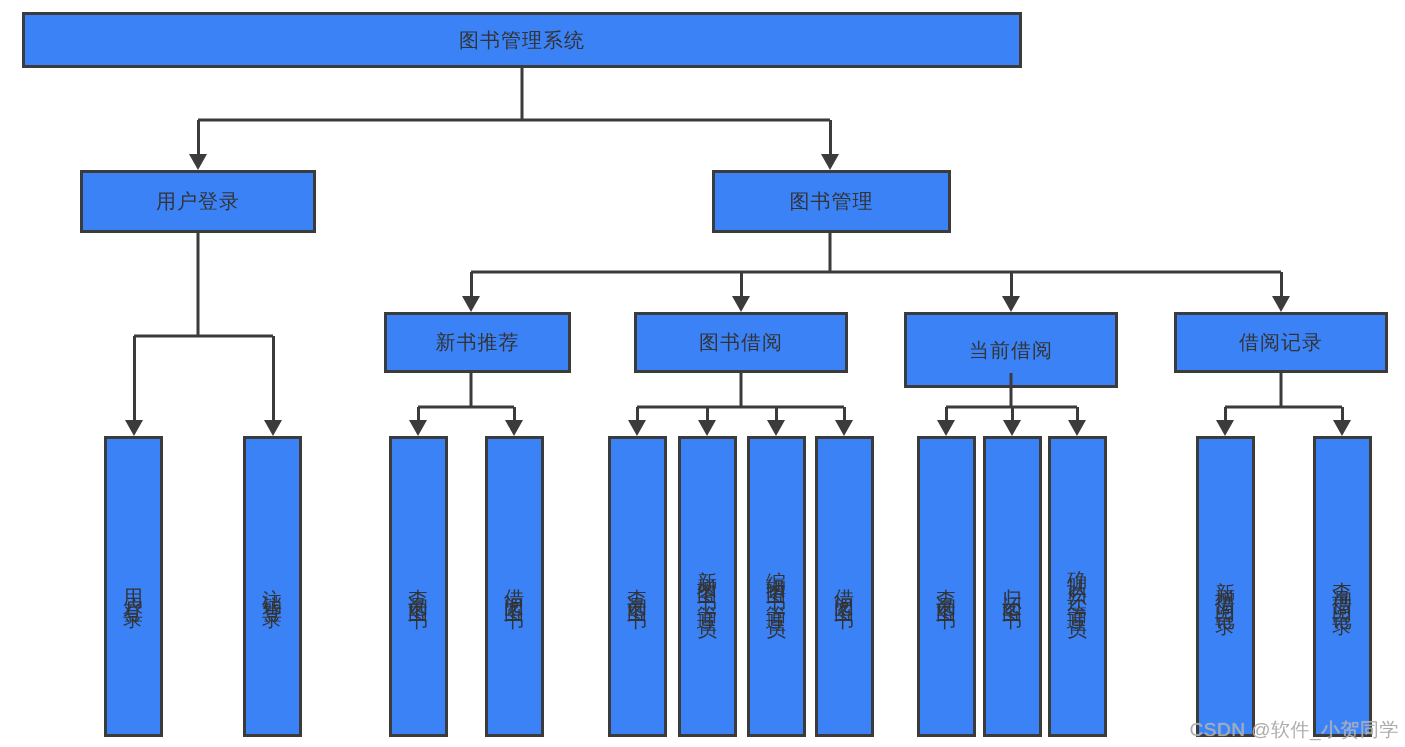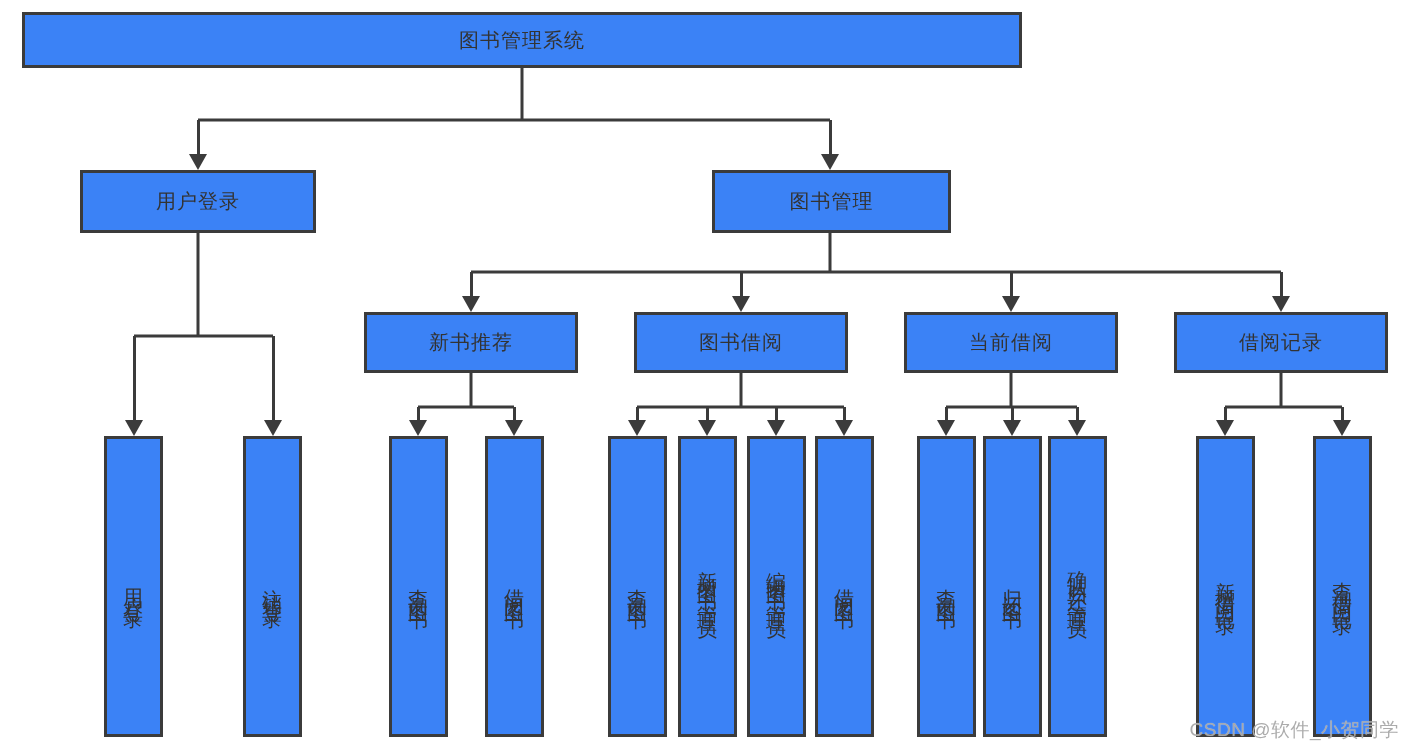--- a/index.html
+++ b/index.html
@@ -60,27 +60,27 @@
   <div class="arr" style="left:134px;top:336px;height:100px"></div>
   <div class="arr" style="left:273px;top:336px;height:100px"></div>
 
   <div class="vl" style="left:830px;top:233px;height:39px"></div>
   <div class="hl" style="left:471px;top:272px;width:810px"></div>
   <div class="arr" style="left:471px;top:272px;height:40px"></div>
   <div class="arr" style="left:741px;top:272px;height:40px"></div>
   <div class="arr" style="left:1011px;top:272px;height:40px"></div>
   <div class="arr" style="left:1281px;top:272px;height:40px"></div>
 
-  <div class="box" style="left:364px;top:312px;width:214px;height:61px">
+  <div class="box" style="left:384px;top:312px;width:187px;height:61px">
     <span>新书推荐</span>
   </div>
   <div class="box" style="left:634px;top:312px;width:214px;height:61px">
     <span>图书借阅</span>
   </div>
-  <div class="box" style="left:904px;top:312px;width:214px;height:61px">
+  <div class="box" style="left:904px;top:312px;width:214px;height:76px">
     <span>当前借阅</span>
   </div>
   <div class="box" style="left:1174px;top:312px;width:214px;height:61px">
     <span>借阅记录</span>
   </div>
 
   <div class="vl" style="left:471px;top:373px;height:34px"></div>
   <div class="hl" style="left:418px;top:407px;width:96px"></div>
   <div class="arr" style="left:418px;top:407px;height:29px"></div>
   <div class="arr" style="left:514px;top:407px;height:29px"></div>

